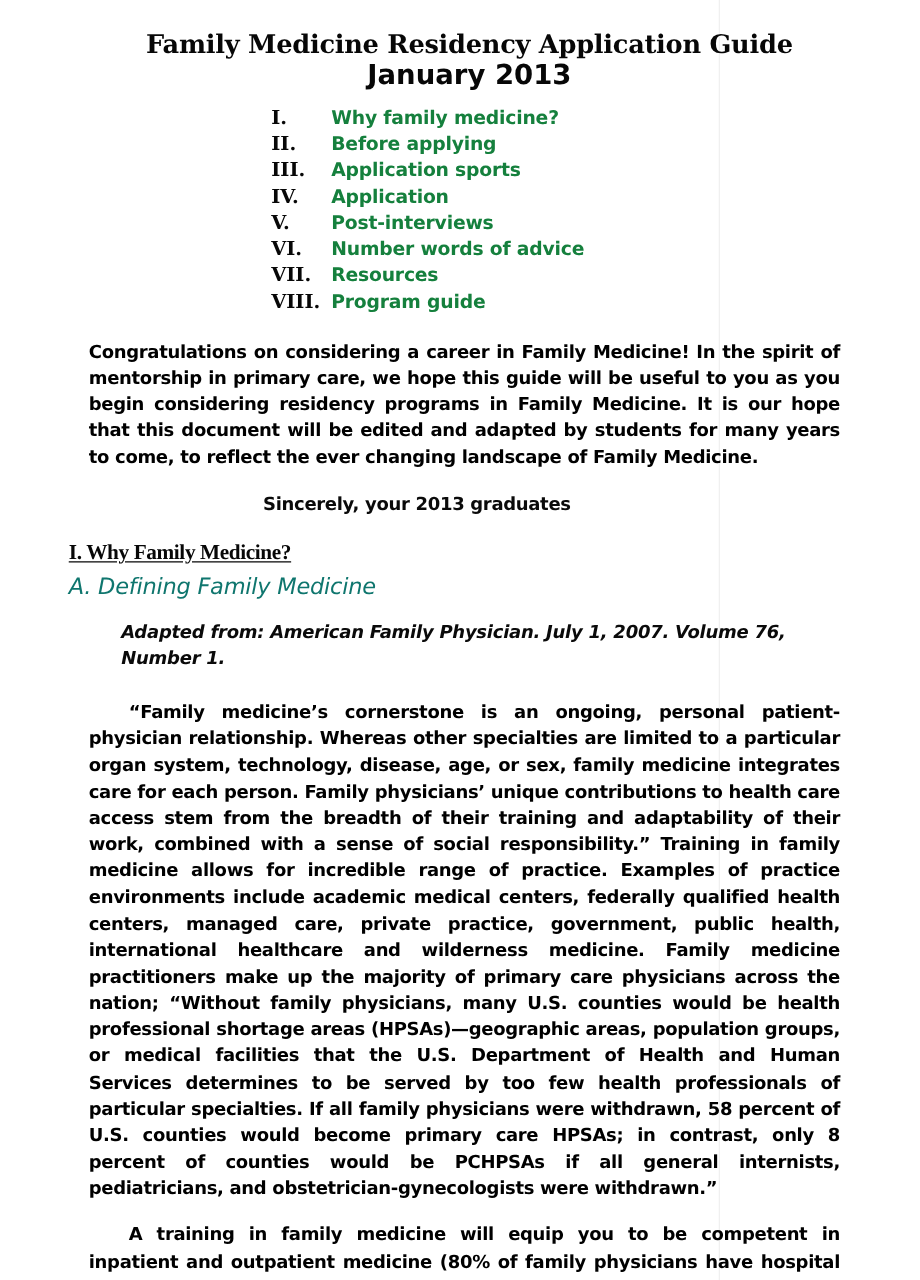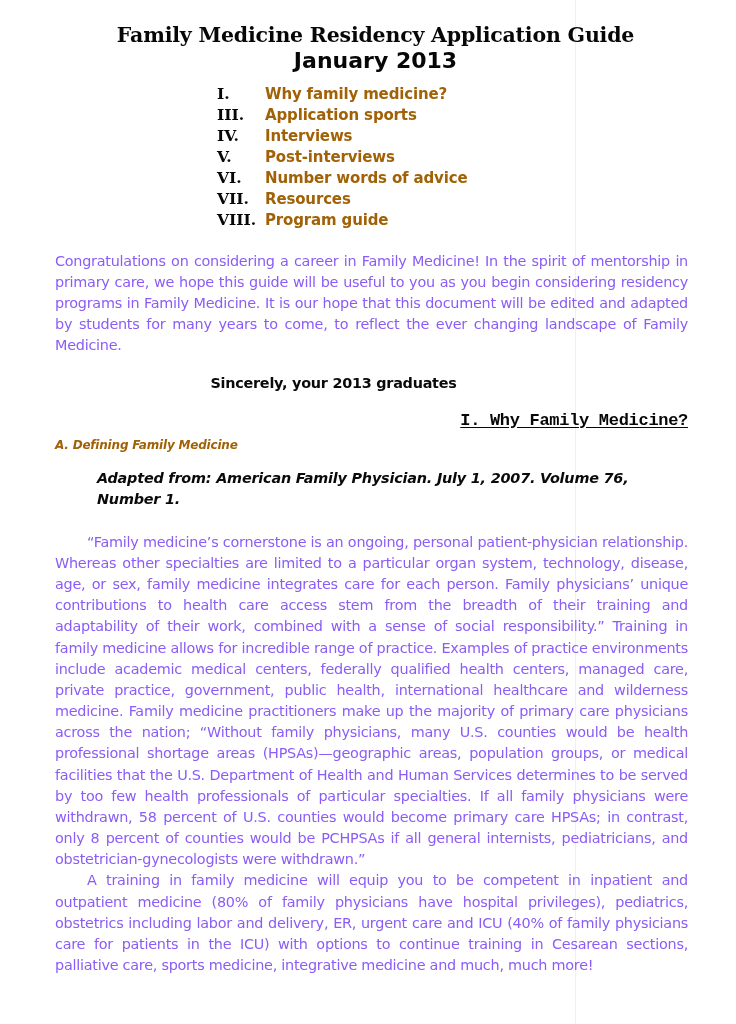--- a/index.html
+++ b/index.html
@@ -80,74 +80,73 @@
     font-size: 15.5px;
     min-width: 48px;
     flex: 0 0 48px;
     color: #070707;
   }
   .toc-label {
     font-family: "DejaVu Sans", sans-serif;
     font-weight: bold;
     font-size: 15px;
     letter-spacing: -0.15px;
-    color: #a16207;
+    color: #15803d;
   }
 
   
   .body-text {
     font-family: "DejaVu Sans", sans-serif;
-    font-weight: normal;
+    font-weight: bold;
     font-size: 14.4px;
     line-height: 1.47;
     text-align: justify;
     text-justify: inter-word;
     letter-spacing: -0.25px;
-    color: #8b5cf6;
-    margin: 0;
+    color: #000000;
+    margin: 16px;
   }
 
   #intro-paragraph {
     margin-top: 20px;
   }
 
   .signature-line {
     font-family: "DejaVu Sans", sans-serif;
     font-weight: bold;
     font-size: 14.4px;
     letter-spacing: -0.25px;
     text-align: center;
     padding-right: 76px;
     line-height: 1.47;
     margin: 16px;
     color: #0a0a0a;
   }
 
   
   .section-heading {
-    font-family: Liberation Mono, monospace;
+    font-family: Liberation Serif, serif;
     font-weight: bold;
     font-size: 17px;
     letter-spacing: -0.3px;
     text-decoration: underline;
     text-underline-offset: 2px;
     margin: 14px 0 0 0;
     line-height: 1.25;
     color: #070707;
-    text-align: right;
   }
   .subsection-heading {
     font-family: "DejaVu Sans", sans-serif;
-    font-weight: bold;
+    font-weight: normal;
     font-style: italic;
-    font-size: 12px;
+    font-size: 18px;
     letter-spacing: -0.2px;
     margin: 7px 0 0 0;
     line-height: 1.25;
-    color: #a16207;
+    color: #0f766e;
   }
   .source-note {
     font-family: "DejaVu Sans", sans-serif;
     font-weight: bold;
     font-style: italic;
     font-size: 14.4px;
     letter-spacing: -0.2px;
     line-height: 1.45;
     margin: 15px 0 0 0;
     padding-left: 42px;
@@ -176,26 +175,30 @@
     <h1 class="doc-title">Family Medicine Residency Application Guide</h1>
 
     <div class="doc-subtitle">January 2013</div>
 
     <ul class="toc">
       <li class="toc-item">
         <span class="toc-num">I.</span>
         <span class="toc-label">Why family medicine?</span>
       </li>
       <li class="toc-item">
+        <span class="toc-num">II.</span>
+        <span class="toc-label">Before applying</span>
+      </li>
+      <li class="toc-item">
         <span class="toc-num">III.</span>
         <span class="toc-label">Application sports</span>
       </li>
       <li class="toc-item">
         <span class="toc-num">IV.</span>
-        <span class="toc-label">Interviews</span>
+        <span class="toc-label">Application</span>
       </li>
       <li class="toc-item">
         <span class="toc-num">V.</span>
         <span class="toc-label">Post-interviews</span>
       </li>
       <li class="toc-item">
         <span class="toc-num">VI.</span>
         <span class="toc-label">Number words of advice</span>
       </li>
       <li class="toc-item">

